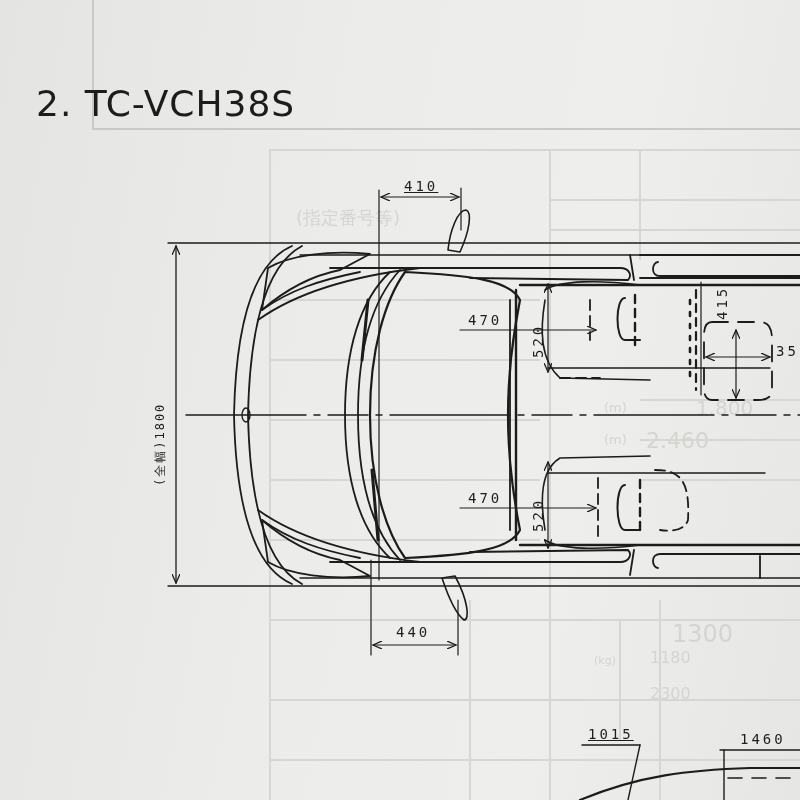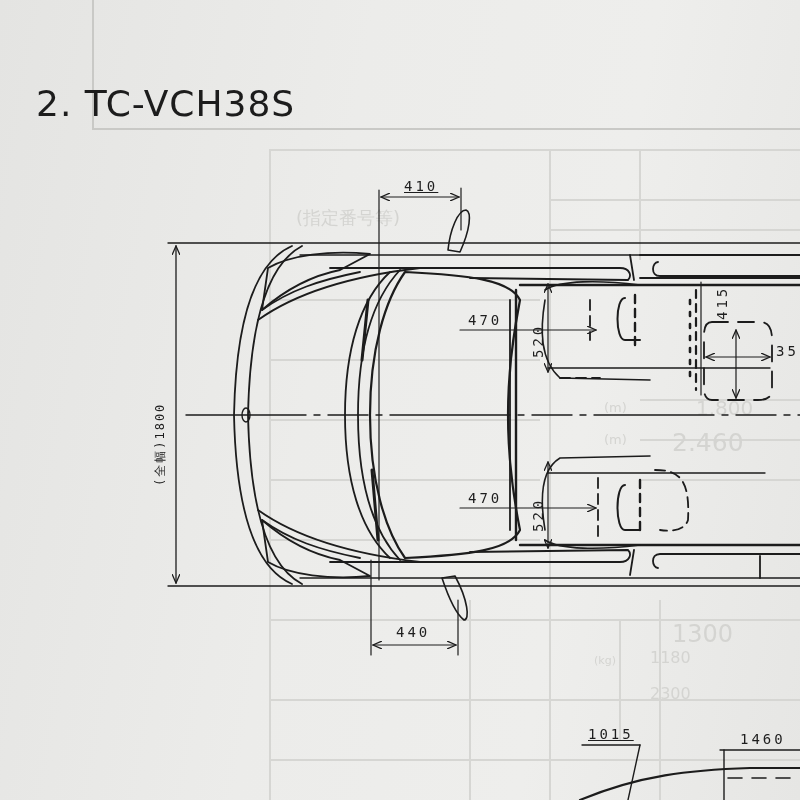--- a/index.html
+++ b/index.html
@@ -62,21 +62,21 @@
       <line x1="660" y1="600" x2="660" y2="800"></line>
       <line x1="550" y1="200" x2="800" y2="200"></line>
       <line x1="550" y1="230" x2="800" y2="230"></line>
       <line x1="640" y1="400" x2="800" y2="400"></line>
       <line x1="640" y1="440" x2="800" y2="440"></line>
       <line x1="640" y1="480" x2="800" y2="480"></line>
     </g>
   </svg>
   <div class="ghost" style="left:296px;top:206px;font-size:18px;">(指定番号等)</div>
   <div class="ghost" style="left:672px;top:396px;font-size:20px;margin-left:24px;">1.800</div>
-  <div class="ghost" style="left:672px;top:428px;font-size:25px;">2.460</div>
+  <div class="ghost" style="left:646px;top:428px;font-size:22px;">2.460</div>
   <div class="ghost" style="left:672px;top:620px;font-size:24px;text-align:right;">1300</div>
   <div class="ghost" style="left:650px;top:648px;font-size:16px;">1180</div>
   <div class="ghost" style="left:650px;top:684px;font-size:16px;text-align:right;">2300</div>
   <div class="ghost" style="left:604px;top:400px;font-size:13px;">(m)</div>
   <div class="ghost" style="left:604px;top:432px;font-size:13px;">(m)</div>
   <div class="ghost" style="left:594px;top:654px;font-size:11px;">(kg)</div>
 
   <svg class="drawing" width="800" height="800" viewBox="0 0 800 800">
     <defs>
       <marker id="arr" markerWidth="10" markerHeight="8" refX="9" refY="4" orient="auto-start-reverse" markerUnits="userSpaceOnUse">

